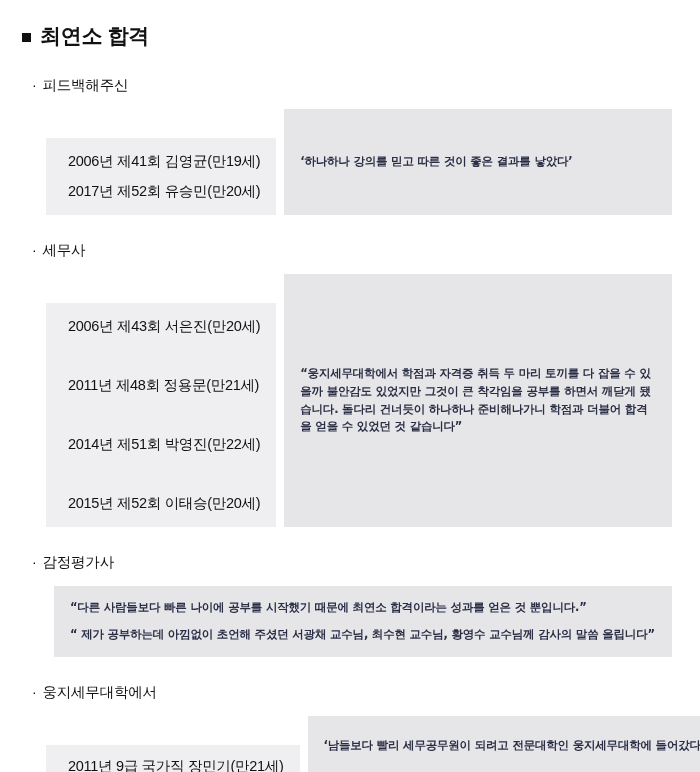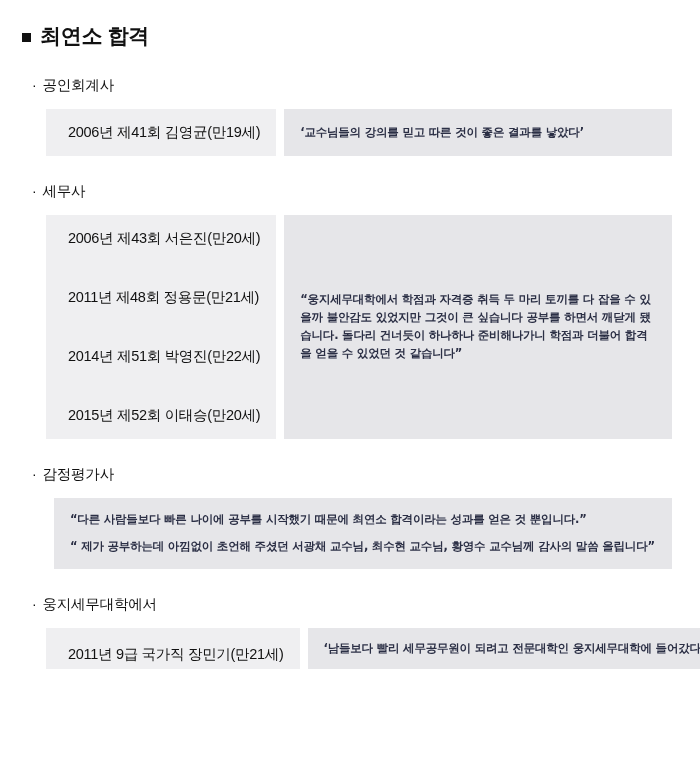--- a/index.html
+++ b/index.html
@@ -70,20 +70,21 @@
   }
   .names-box {
     background: #efeff1;
     padding: 14px 16px 14px 22px;
     box-sizing: border-box;
     display: flex;
     flex-direction: column;
     justify-content: center;
     gap: 11px;
     flex: 0 0 auto;
+    margin-top: 29px;
   }
   .name-line {
     font-size: 14.5px;
     color: #111;
     white-space: nowrap;
     letter-spacing: -0.3px;
   }
   .quote-box {
     background: #e6e6e9;
     padding: 13px 16px 13px 16px;
@@ -119,46 +120,47 @@
 <div class="page">
 
   <div class="main-title">
     <span class="bullet-square"></span>
     <span class="main-title-text">최연소 합격</span>
   </div>
 
   <div class="section sec-cpa">
     <div class="section-title">
       <span class="dot-mark">·</span>
-      <span>공인회계사</span>
+      <span>피드백해주신</span>
     </div>
     <div class="section-body">
       <div class="names-box">
         <div class="name-line">2006년 제41회 김영균(만19세)</div>
+        <div class="name-line">2017년 제52회 유승민(만20세)</div>
       </div>
       <div class="quote-box">
-        <div class="quote-line">‘교수님들의 강의를 믿고 따른 것이 좋은 결과를 낳았다’</div>
+        <div class="quote-line">‘하나하나 강의를 믿고 따른 것이 좋은 결과를 낳았다’</div>
       </div>
     </div>
   </div>
 
   <div class="section sec-tax">
     <div class="section-title">
       <span class="dot-mark">·</span>
       <span>세무사</span>
     </div>
     <div class="section-body">
       <div class="names-box">
         <div class="name-line">2006년 제43회 서은진(만20세)</div>
         <div class="name-line">2011년 제48회 정용문(만21세)</div>
         <div class="name-line">2014년 제51회 박영진(만22세)</div>
         <div class="name-line">2015년 제52회 이태승(만20세)</div>
       </div>
       <div class="quote-box">
-        <div class="quote-line">“웅지세무대학에서 학점과 자격증 취득 두 마리 토끼를 다 잡을 수 있을까 불안감도 있었지만 그것이 큰 싶습니다 공부를 하면서 깨닫게 됐습니다. 돌다리 건너듯이 하나하나 준비해나가니 학점과 더불어 합격을 얻을 수 있었던 것 같습니다”</div>
+        <div class="quote-line">“웅지세무대학에서 학점과 자격증 취득 두 마리 토끼를 다 잡을 수 있을까 불안감도 있었지만 그것이 큰 착각임을 공부를 하면서 깨닫게 됐습니다. 돌다리 건너듯이 하나하나 준비해나가니 학점과 더불어 합격을 얻을 수 있었던 것 같습니다”</div>
       </div>
     </div>
   </div>
 
   <div class="section sec-appraiser">
     <div class="section-title">
       <span class="dot-mark">·</span>
       <span>감정평가사</span>
     </div>
     <div class="section-body">

